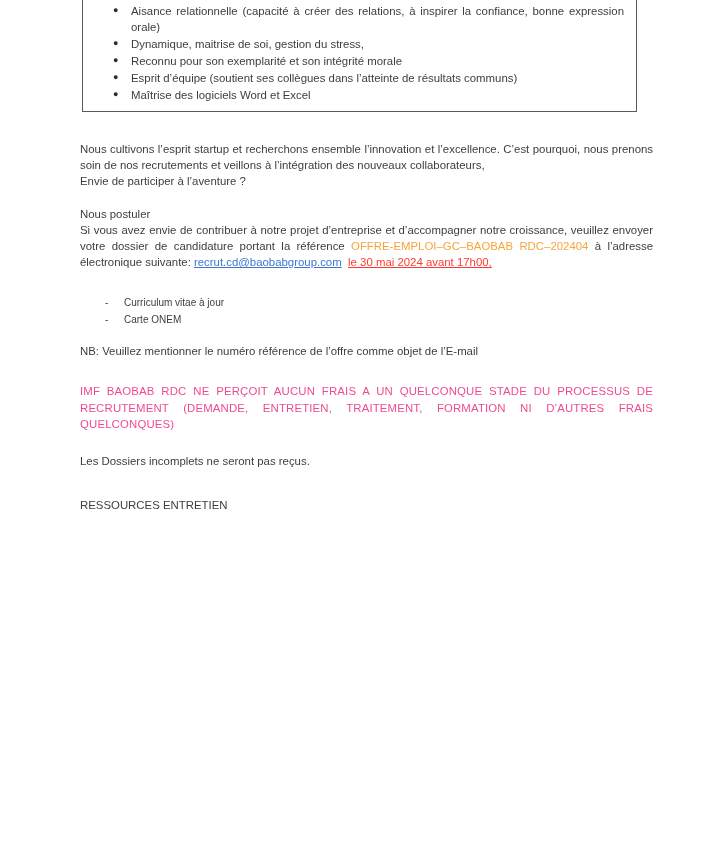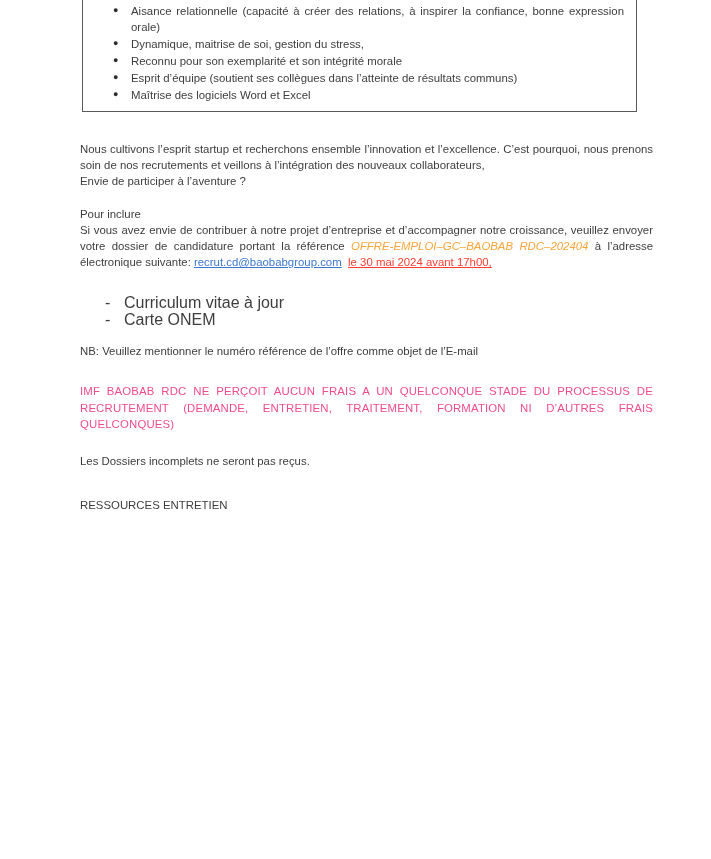--- a/index.html
+++ b/index.html
@@ -72,42 +72,41 @@
     color: #3d3d3d;
     text-align: justify;
   }
   .spacer-lg { height: 16px; }
   .spacer-md { height: 15px; }
   .spacer-sm { height: 10px; }
 
   .ref-highlight {
     color: #f7a53b;
     white-space: nowrap;
-    font-style: italic;
   }
   .email-link {
     color: #3c77d4;
     text-decoration: underline;
   }
   .date-red {
     color: #ff3b30;
     text-decoration: underline;
     white-space: nowrap;
   }
 
   
   ul.dash-list {
     list-style: none;
     margin: 0;
     padding: 0;
   }
   ul.dash-list li {
     position: relative;
     padding-left: 44px;
-    font-size: 16px;
+    font-size: 10px;
     line-height: 16.4px;
     color: #3d3d3d;
   }
   ul.dash-list li::before {
     content: "-";
     position: absolute;
     left: 25px;
     top: 0;
     color: #3d3d3d;
   }
@@ -146,21 +145,21 @@
     </ul>
   </div>
 
   <div class="body-wrap">
 
     <p class="para">Nous cultivons l’esprit startup et recherchons ensemble l’innovation et l’excellence. C’est pourquoi, nous prenons soin de nos recrutements et veillons à l’intégration des nouveaux collaborateurs,</p>
     <p class="para">Envie de participer à l’aventure ?</p>
 
     <div class="spacer-lg"></div>
 
-    <p class="para">Pour inclure</p>
+    <p class="para">Nous postuler</p>
     <p class="para"><span>Si vous avez envie de contribuer à notre projet d’entreprise et d’accompagner notre croissance, veuillez envoyer votre dossier de candidature portant la référence </span><span class="ref-highlight">OFFRE-EMPLOI–GC–BAOBAB RDC–202404</span><span> à l’adresse électronique suivante: </span><a class="email-link" href="#">recrut.cd@baobabgroup.com</a><span>&nbsp; </span><span class="date-red">le 30  mai 2024  avant 17h00,</span></p>
 
     <div class="spacer-md"></div>
 
 
     <div class="spacer-sm"></div>
 
     <ul class="dash-list">
       <li>Curriculum vitae à jour</li>
       <li>Carte ONEM</li>

